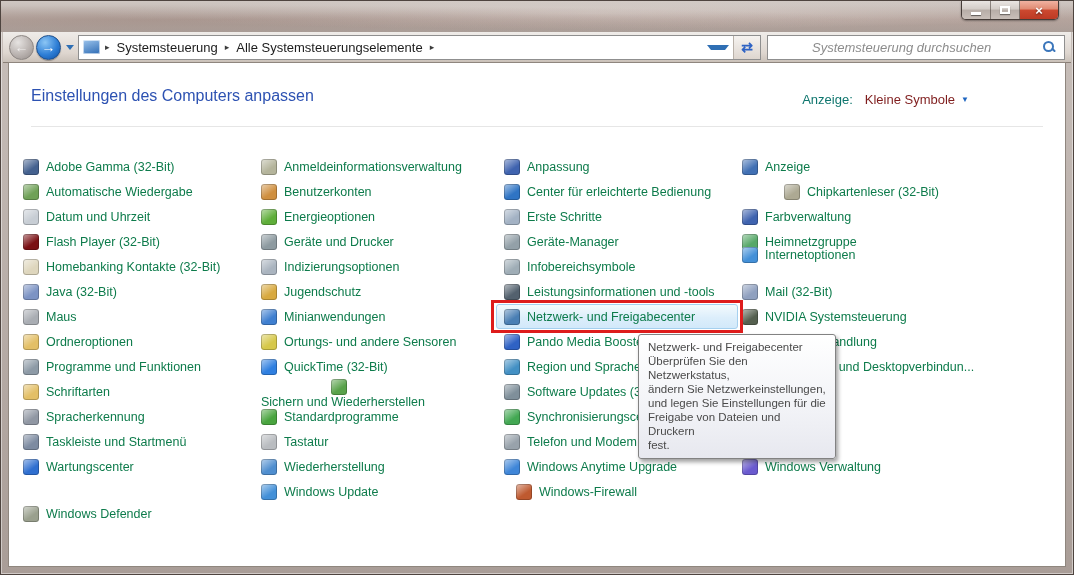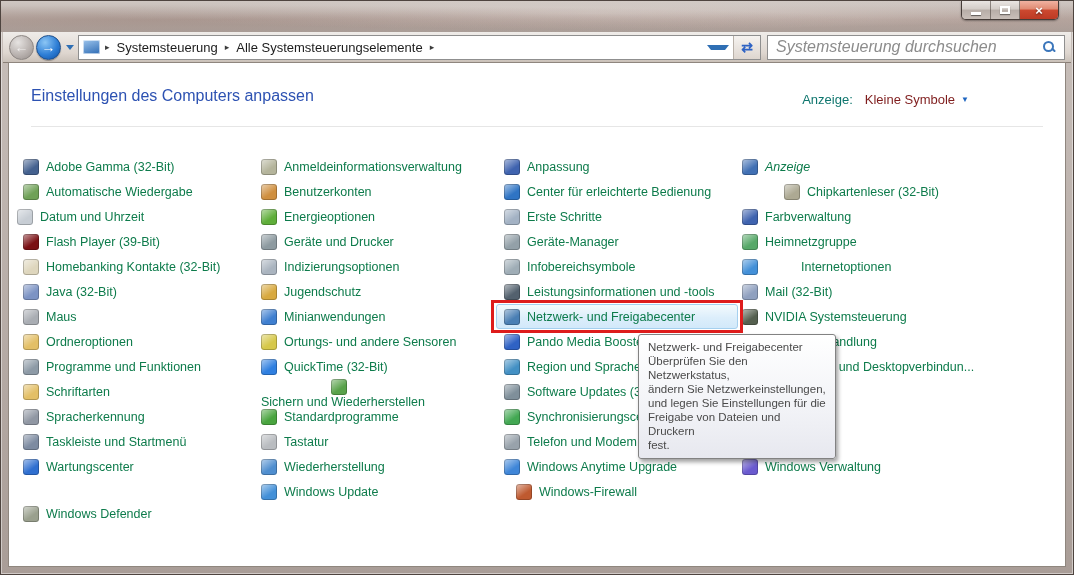--- a/index.html
+++ b/index.html
@@ -55,21 +55,21 @@
     background:linear-gradient(160deg,#9cc4ec,#2d6bb4);box-shadow:inset 0 0 0 1px rgba(255,255,255,.6);}
   .crumb-arrow{font-size:9px;color:#3c3c3c;padding:0 5px;}
   .crumb{font-size:13px;color:#1c1c1c;padding:1px 2px;white-space:nowrap;}
   .addr-right{margin-left:auto;display:flex;align-items:center;height:100%;}
   .addr-drop{padding:0 7px;}
   .refresh-btn{width:27px;height:23px;display:flex;align-items:center;justify-content:center;
     background:linear-gradient(180deg,#f6f3f0,#ded6cf);border-left:1px solid #b9b1a9;}
   .refresh-ic{color:#2f63c4;font-size:14px;font-weight:bold;line-height:1;}
   .searchbox{width:298px;height:25px;margin-left:6px;background:#fff;border:1px solid #8f8f8f;
     display:flex;align-items:center;padding:0 8px;flex:0 0 auto;}
-  .search-ph{font-size:16px;font-style:italic;color:#8c8c8c;flex:1 1 auto;white-space:nowrap;overflow:hidden;}
+  .search-ph{font-size:13px;font-style:italic;color:#8c8c8c;flex:1 1 auto;white-space:nowrap;overflow:hidden;margin-left:36px;}
   .mag{position:relative;width:14px;height:14px;flex:0 0 auto;}
   .mag::before{content:"";position:absolute;left:1px;top:1px;width:7px;height:7px;border:2px solid #3b76bb;border-radius:50%;}
   .mag::after{content:"";position:absolute;left:9px;top:9px;width:5px;height:2px;background:#3b76bb;transform:rotate(45deg);border-radius:1px;}
   
   .content{position:absolute;left:8px;right:8px;top:62px;bottom:8px;background:#fff;
     box-shadow:0 0 0 1px #8f867e;}
   .page-title{position:absolute;left:22px;top:24px;font-size:16px;color:#2d52b2;}
   .view-opts{position:absolute;right:96px;top:29px;font-size:13px;display:flex;align-items:center;}
   .view-label{color:#0f766e;margin-right:12px;}
   .view-value{color:#7f1d1d;cursor:default;}
@@ -153,27 +153,27 @@
 
     <div class="grid">
         <div class="item" style="left: 14px; top: 91px;">
           <span class="cp-icon" style="background: linear-gradient(145deg, rgba(255, 255, 255, 0.6), rgba(255, 255, 255, 0) 60%), rgb(68, 97, 143);"></span>
           <span class="item-label">Adobe Gamma (32-Bit)</span>
         </div>
         <div class="item" style="left: 14px; top: 116px;">
           <span class="cp-icon" style="background: linear-gradient(145deg, rgba(255, 255, 255, 0.6), rgba(255, 255, 255, 0) 60%), rgb(111, 161, 87);"></span>
           <span class="item-label">Automatische Wiedergabe</span>
         </div>
-        <div class="item" style="left: 8px; top: 141px;">
+        <div class="item" style="left: 14px; top: 141px;">
           <span class="cp-icon" style="background: linear-gradient(145deg, rgba(255, 255, 255, 0.6), rgba(255, 255, 255, 0) 60%), rgb(199, 205, 212);"></span>
           <span class="item-label">Datum und Uhrzeit</span>
         </div>
         <div class="item" style="left: 14px; top: 166px;">
           <span class="cp-icon" style="background: linear-gradient(145deg, rgba(255, 255, 255, 0.6), rgba(255, 255, 255, 0) 60%), rgb(122, 16, 20);"></span>
-          <span class="item-label">Flash Player (39-Bit)</span>
+          <span class="item-label">Flash Player (32-Bit)</span>
         </div>
         <div class="item" style="left: 14px; top: 191px;">
           <span class="cp-icon" style="background: linear-gradient(145deg, rgba(255, 255, 255, 0.6), rgba(255, 255, 255, 0) 60%), rgb(222, 214, 189);"></span>
           <span class="item-label">Homebanking Kontakte (32-Bit)</span>
         </div>
         <div class="item" style="left: 14px; top: 216px;">
           <span class="cp-icon" style="background: linear-gradient(145deg, rgba(255, 255, 255, 0.6), rgba(255, 255, 255, 0) 60%), rgb(124, 147, 196);"></span>
           <span class="item-label">Java (32-Bit)</span>
         </div>
         <div class="item" style="left: 14px; top: 241px;">
@@ -313,37 +313,37 @@
           <span class="item-label">Telefon und Modem</span>
         </div>
         <div class="item" style="left: 495px; top: 391px;">
           <span class="cp-icon" style="background: linear-gradient(145deg, rgba(255, 255, 255, 0.6), rgba(255, 255, 255, 0) 60%), rgb(63, 134, 216);"></span>
           <span class="item-label">Windows Anytime Upgrade</span>
         </div>
         <div class="item" style="left: 495px; top: 416px; padding-left: 12px;">
           <span class="cp-icon" style="background: linear-gradient(145deg, rgba(255, 255, 255, 0.6), rgba(255, 255, 255, 0) 60%), rgb(191, 90, 48);"></span>
           <span class="item-label">Windows-Firewall</span>
         </div>
-        <div class="item" style="left: 733px; top: 91px; font-style: italic;">
+        <div class="item" style="left: 733px; top: 91px;">
           <span class="cp-icon" style="background: linear-gradient(145deg, rgba(255, 255, 255, 0.6), rgba(255, 255, 255, 0) 60%), rgb(65, 112, 180);"></span>
           <span class="item-label">Anzeige</span>
         </div>
         <div class="item" style="left: 775px; top: 116px;">
           <span class="cp-icon" style="background: linear-gradient(145deg, rgba(255, 255, 255, 0.6), rgba(255, 255, 255, 0) 60%), rgb(173, 169, 147);"></span>
           <span class="item-label">Chipkartenleser (32-Bit)</span>
         </div>
         <div class="item" style="left: 733px; top: 141px;">
           <span class="cp-icon" style="background: linear-gradient(145deg, rgba(255, 255, 255, 0.6), rgba(255, 255, 255, 0) 60%), rgb(63, 99, 175);"></span>
           <span class="item-label">Farbverwaltung</span>
         </div>
         <div class="item" style="left: 733px; top: 166px;">
           <span class="cp-icon" style="background: linear-gradient(145deg, rgba(255, 255, 255, 0.6), rgba(255, 255, 255, 0) 60%), rgb(86, 168, 104);"></span>
           <span class="item-label">Heimnetzgruppe</span>
         </div>
-        <div class="item" style="left: 733px; top: 191px; gap: 36px;">
+        <div class="item" style="left: 733px; top: 179px;">
           <span class="cp-icon" style="background: linear-gradient(145deg, rgba(255, 255, 255, 0.6), rgba(255, 255, 255, 0) 60%), rgb(67, 144, 216);"></span>
           <span class="item-label">Internetoptionen</span>
         </div>
         <div class="item" style="left: 733px; top: 216px;">
           <span class="cp-icon" style="background: linear-gradient(145deg, rgba(255, 255, 255, 0.6), rgba(255, 255, 255, 0) 60%), rgb(143, 160, 191);"></span>
           <span class="item-label">Mail (32-Bit)</span>
         </div>
         <div class="item" style="left: 733px; top: 241px;">
           <span class="cp-icon" style="background: linear-gradient(145deg, rgba(255, 255, 255, 0.6), rgba(255, 255, 255, 0) 60%), rgb(85, 96, 79);"></span>
           <span class="item-label">NVIDIA Systemsteuerung</span>

